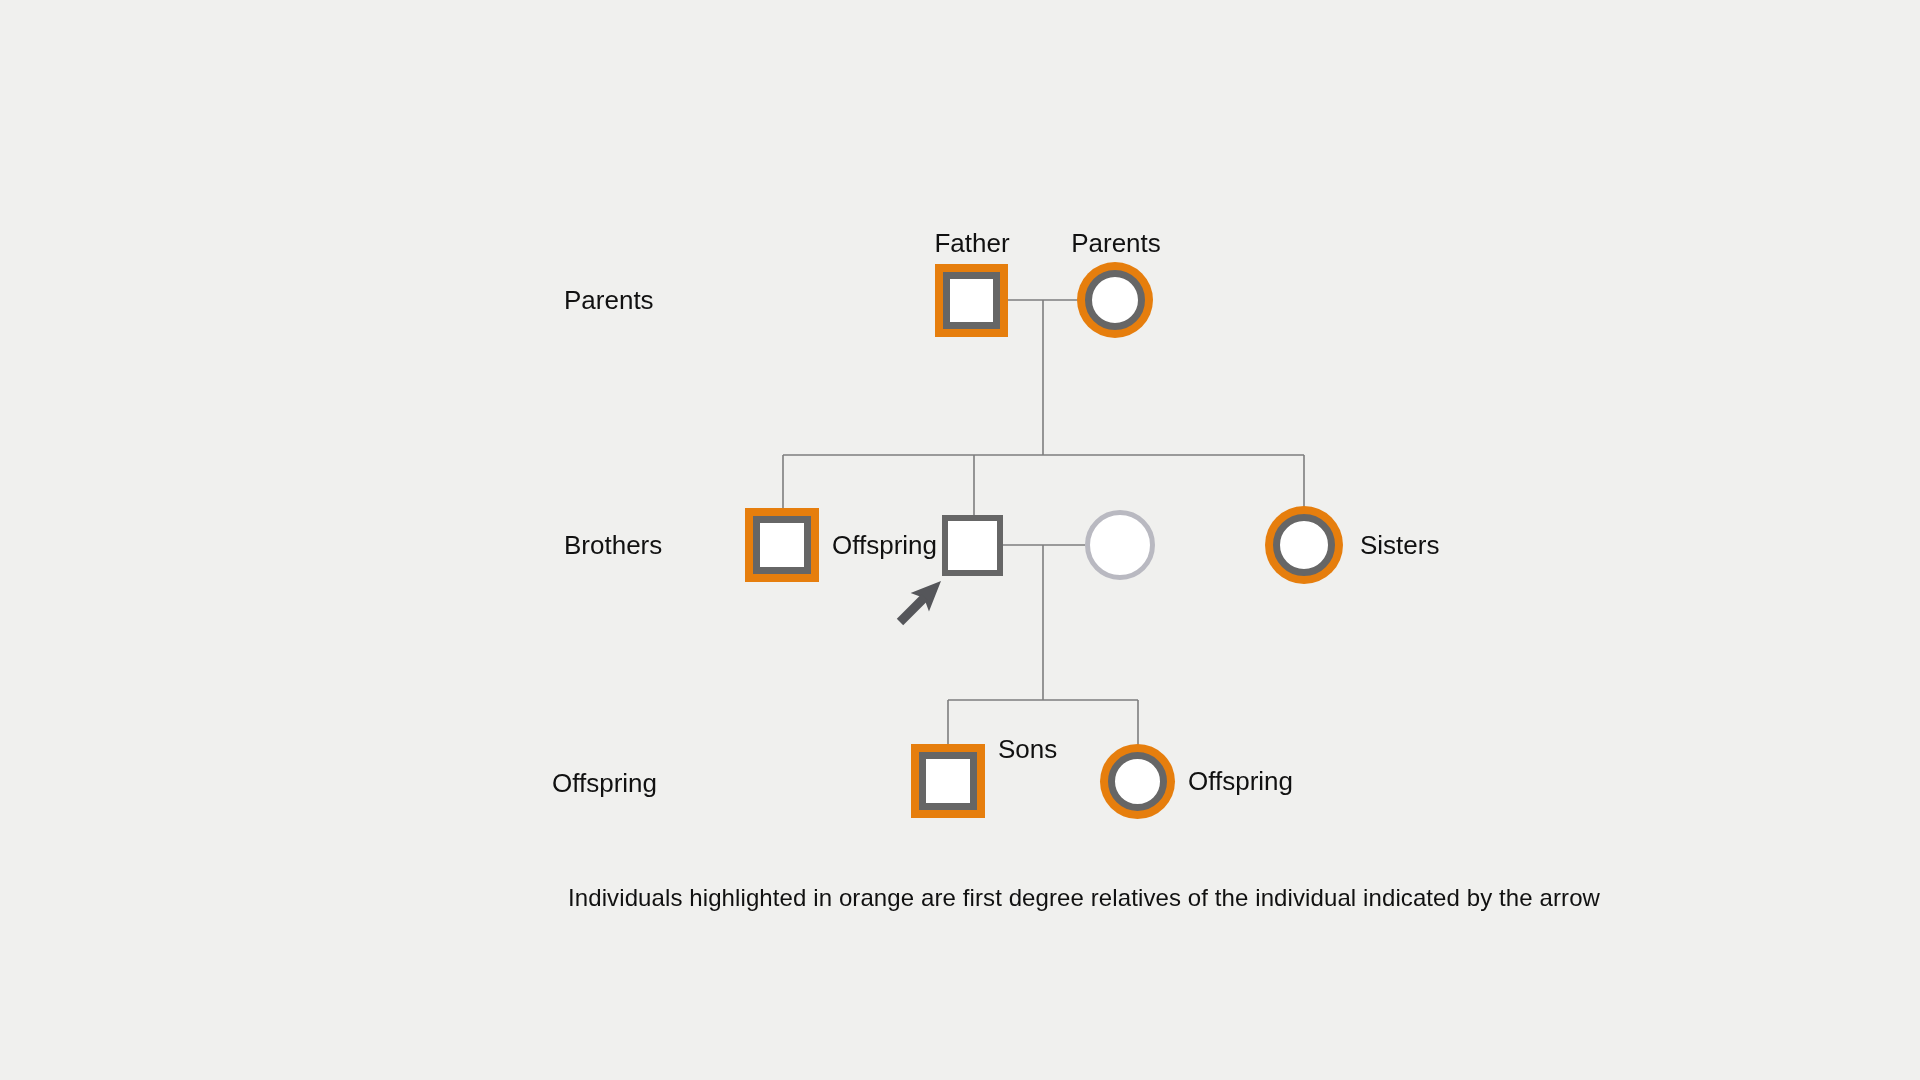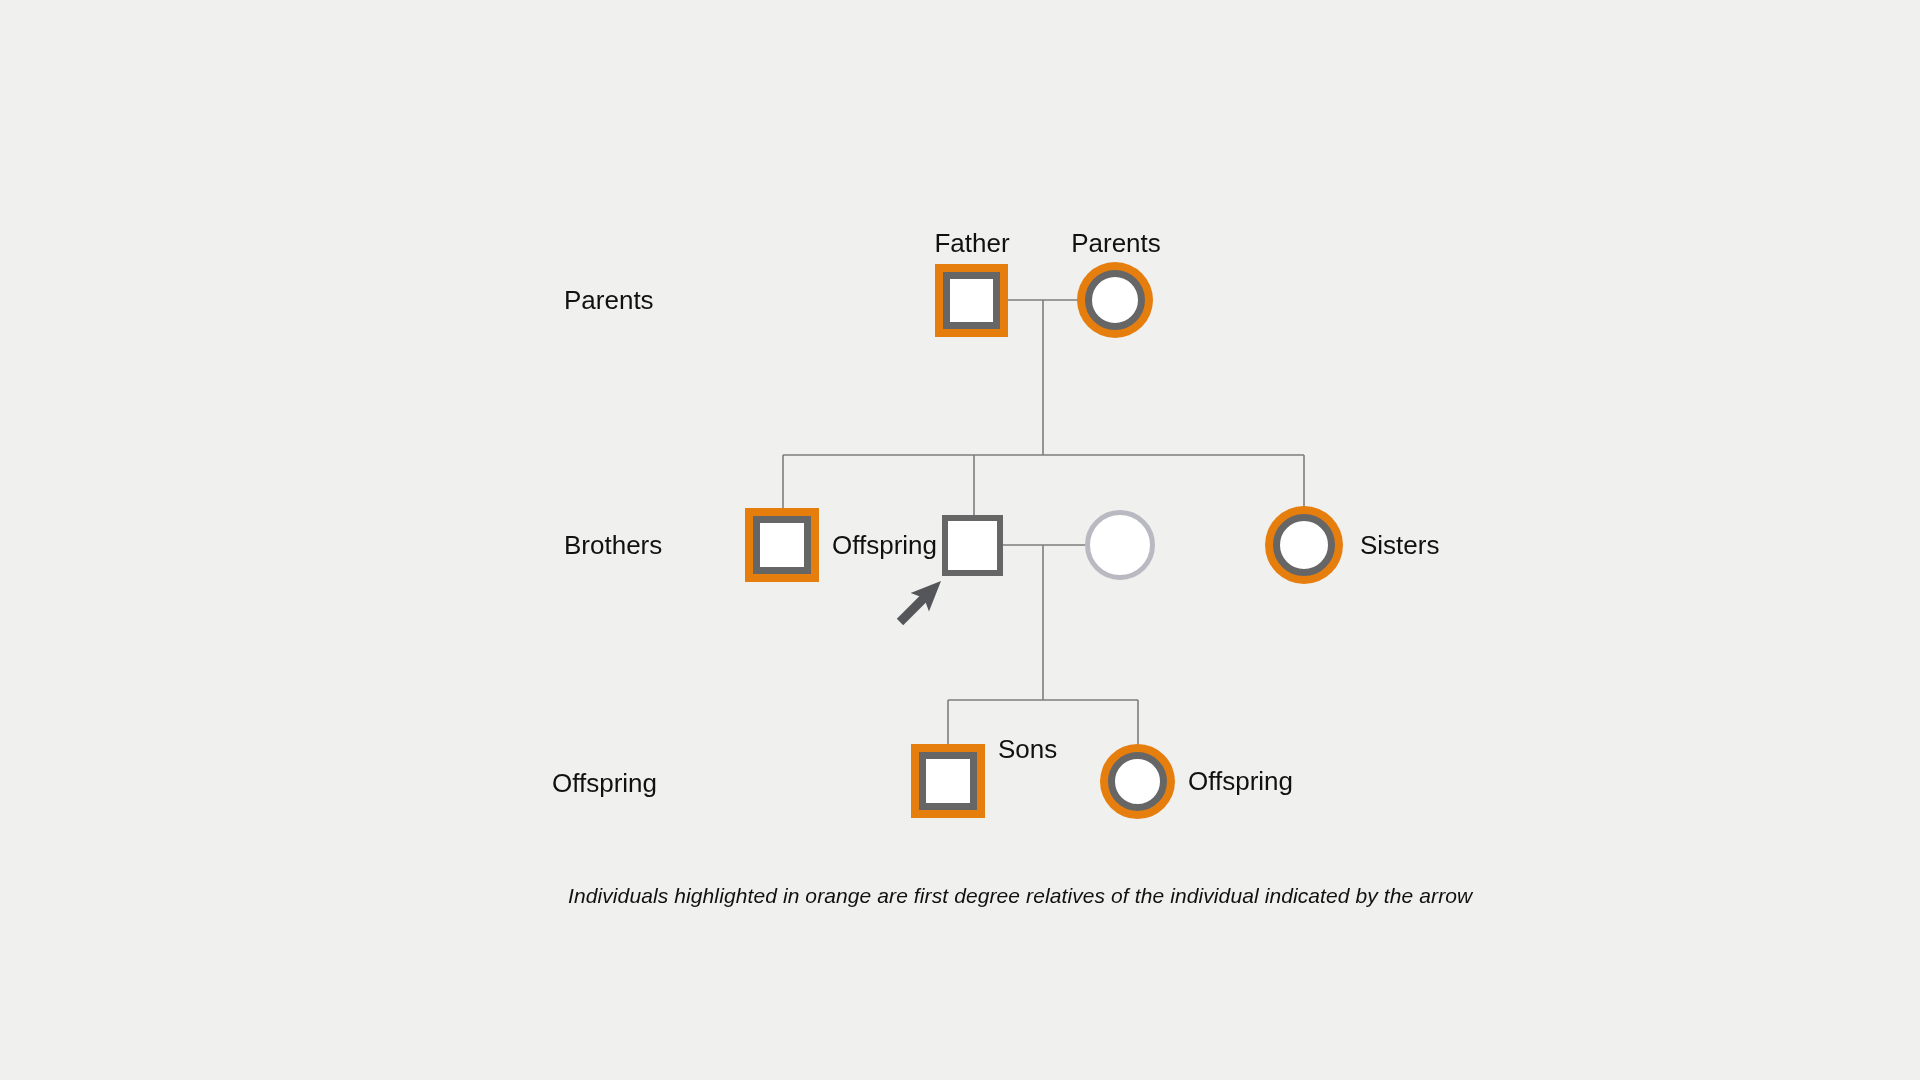--- a/index.html
+++ b/index.html
@@ -27,21 +27,21 @@
   .node.female{border-radius:50%;}
   .node.highlight{box-shadow:0 0 0 8px var(--highlight-orange);}
   .node.proband{border-width:6px;}
   .node.spouse{border:5px solid var(--unrelated-border-gray);}
 
   .lbl{position:absolute;font-size:26px;line-height:26px;white-space:nowrap;}
   .lbl.center{transform:translateX(-50%);}
   .row-lbl{position:absolute;font-size:26px;line-height:26px;white-space:nowrap;}
   .caption{
     position:absolute;left:568px;top:884px;
-    font-size:21px;font-style:italic;white-space:nowrap;letter-spacing:0.1px;
+    font-size:24px;white-space:nowrap;letter-spacing:0.1px;
   }
 </style>
 </head>
 <body>
 
 <div class="stage">
 
   <svg class="layer lines" viewBox="0 0 1920 1080" aria-hidden="true">
     <path d="M1007.5 300 H1077.5"></path>
     <path d="M1043 300 V455"></path>

